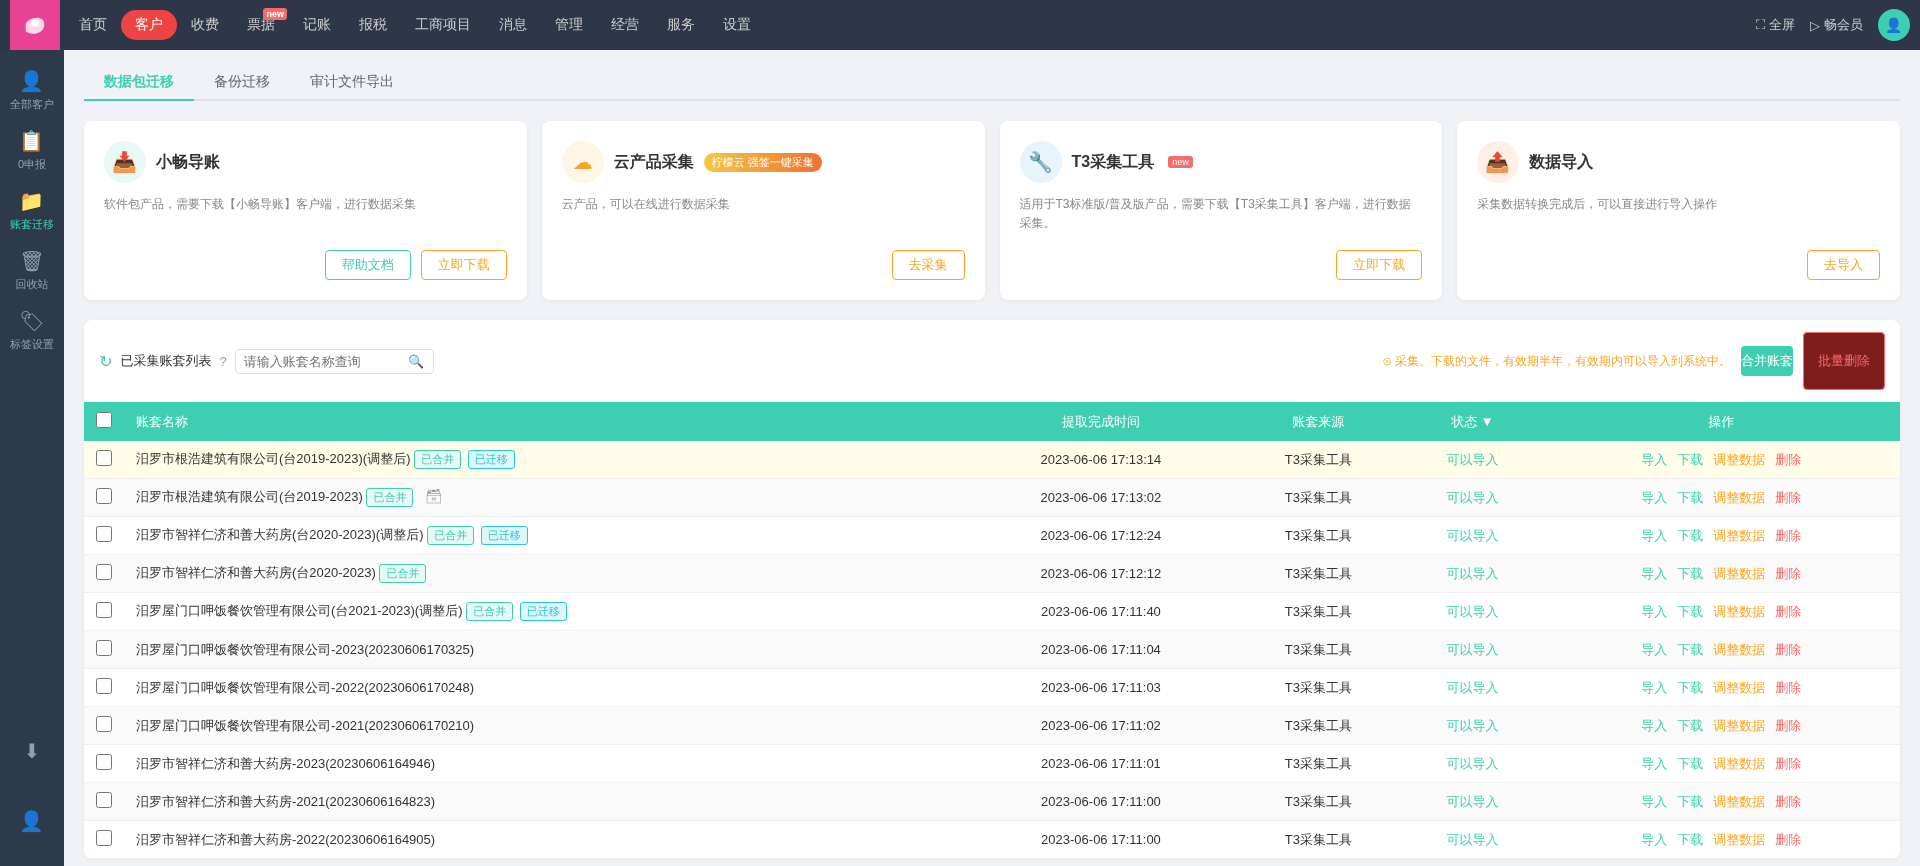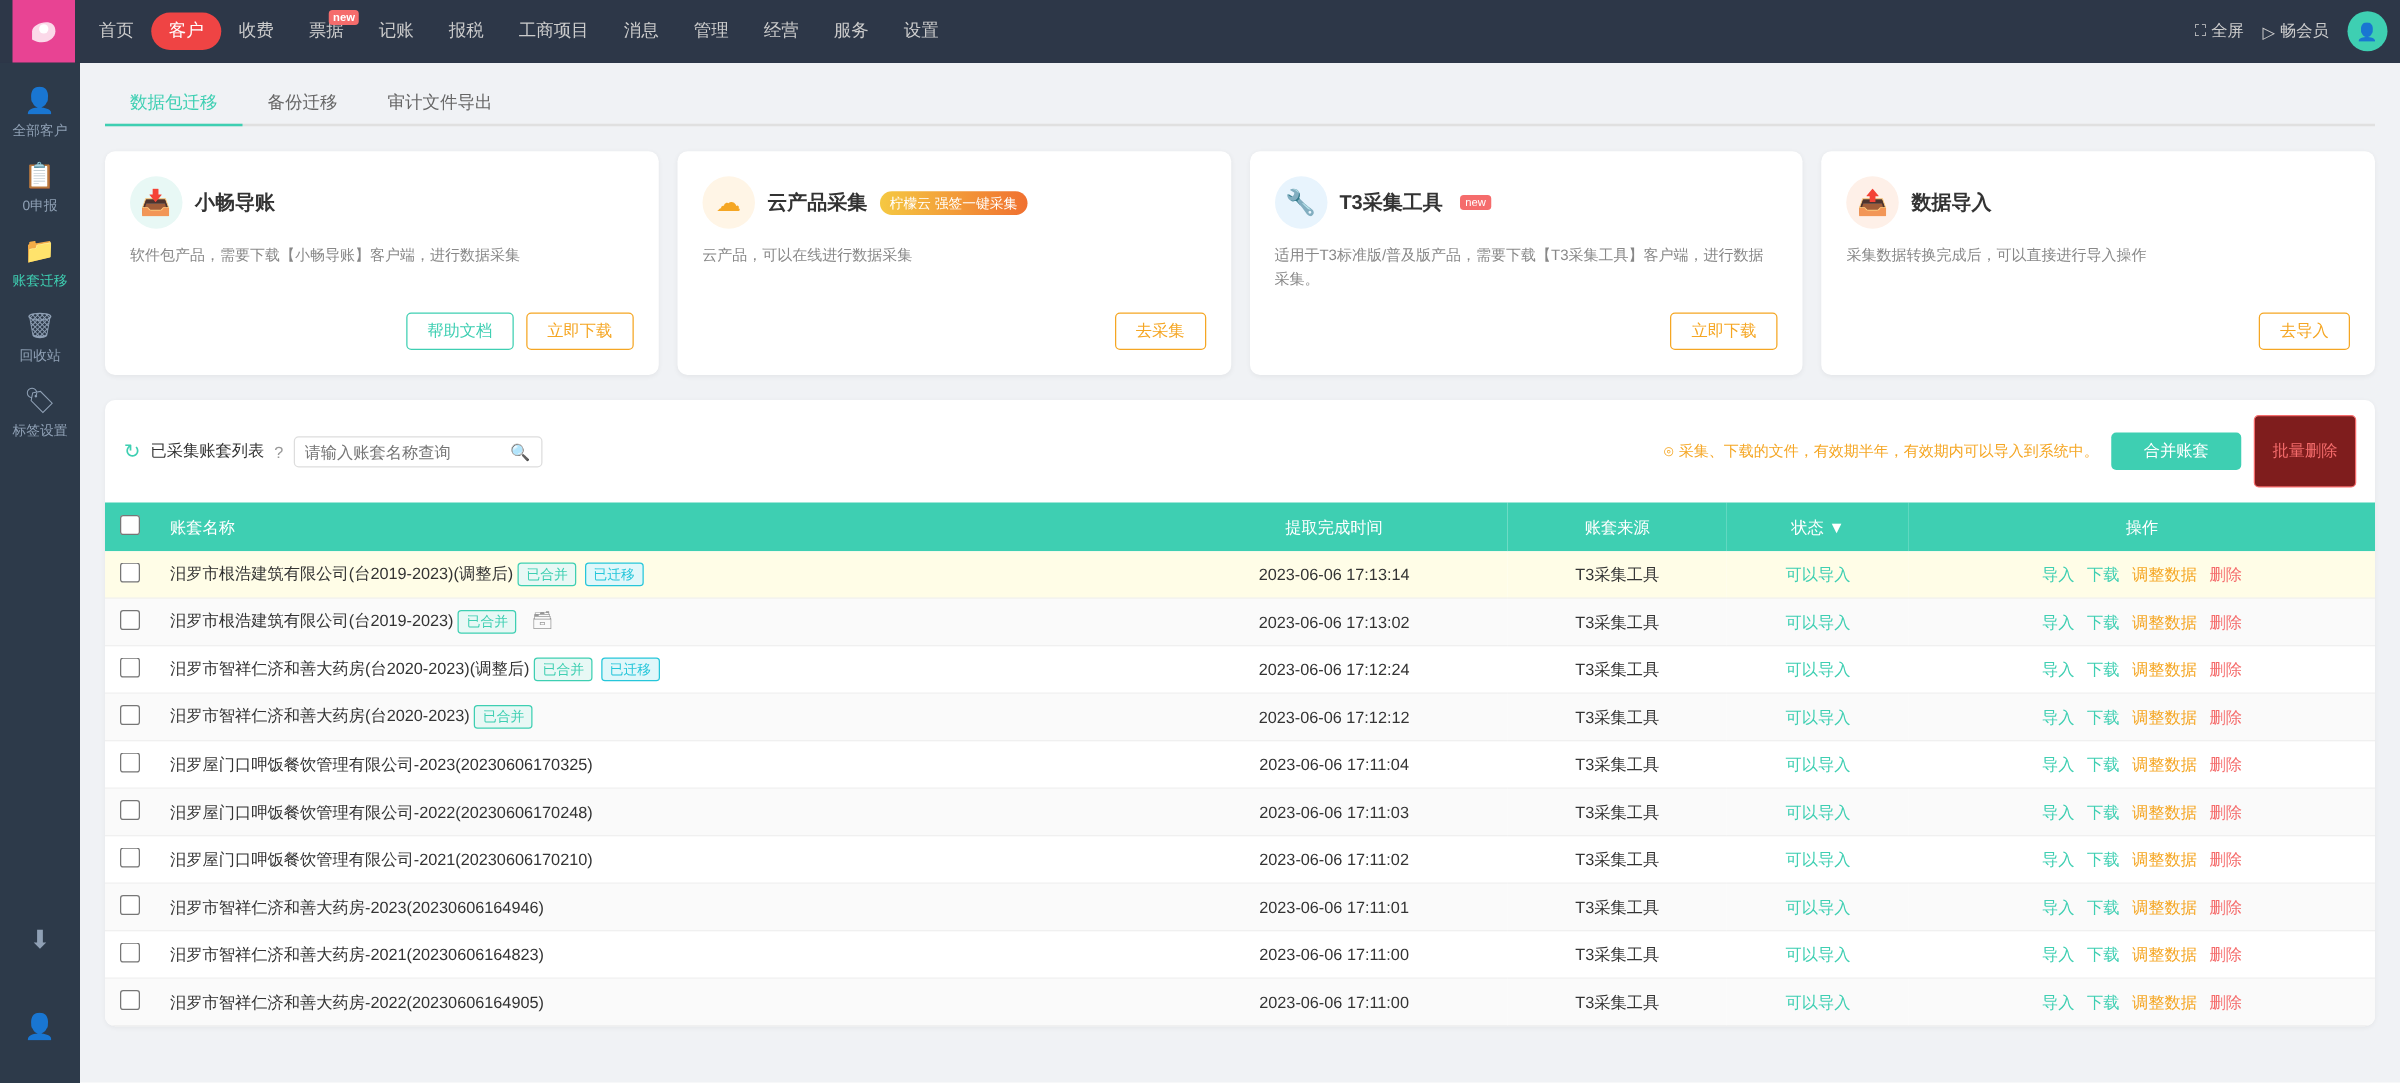--- a/index.html
+++ b/index.html
@@ -58,21 +58,21 @@
       margin-top: 50px; margin-left: 64px; padding: 15px 20px;
       height: calc(100vh - 50px); overflow-y: auto; background: #f0f2f5;
     }
 
     
     .tabs { display: flex; gap: 0; border-bottom: 2px solid #e0e0e0; margin-bottom: 20px; }
     .tab {
       padding: 8px 20px; cursor: pointer; font-size: 14px; color: #666;
       border-bottom: 2px solid transparent; margin-bottom: -2px;
     }
-    .tab.active { color: #3ecfb2; border-bottom-color: #3ecfb2; font-weight: 400; }
+    .tab.active { color: #3ecfb2; border-bottom-color: #3ecfb2; font-weight: 700; }
 
     
     .cards { display: grid; grid-template-columns: repeat(4, 1fr); gap: 15px; margin-bottom: 20px; }
     .card {
       background: #fff; border-radius: 8px; padding: 20px;
       box-shadow: 0 1px 4px rgba(0,0,0,0.05);
     }
     .card-header { display: flex; align-items: center; gap: 10px; margin-bottom: 12px; }
     .card-icon {
       width: 42px; height: 42px; border-radius: 50%;
@@ -107,21 +107,21 @@
       display: flex; align-items: center; border: 1px solid #ddd; border-radius: 4px;
       padding: 4px 8px; gap: 5px; background: #fff; justify-content: flex-end;
     }
     .search-box input {
       border: none; outline: none; font-size: 13px; width: 160px; color: #333;
     }
     .search-icon { color: #999; cursor: pointer; }
     .hint-text { font-size: 12px; color: #f5a623; }
     .btn-primary {
       background: #3ecfb2; color: #fff; border: none;
-      padding: 6px 26px; border-radius: 4px; cursor: pointer; font-size: 13px;
+      padding: 6px 0; border-radius: 4px; cursor: pointer; font-size: 13px;
     }
     .btn-danger-outline {
       border: 1px solid #f56c6c; color: #f56c6c; background: #7f1d1d;
       padding: 19px 14px; border-radius: 4px; cursor: pointer; font-size: 13px;
     }
     .toolbar-label { font-size: 13px; color: #333; font-weight: 500; }
     .refresh-icon { cursor: pointer; color: #3ecfb2; font-size: 16px; }
 
     
     table { width: 100%; border-collapse: collapse; }
@@ -340,20 +340,28 @@
           <tr>
             <td><input type="checkbox" class="checkbox" style=""></td>
             <td class="left"><span>汨罗市智祥仁济和善大药房(台2020-2023)</span> <span class="tag green">已合并</span></td>
             <td>2023-06-06 17:12:12</td>
             <td>T3采集工具</td>
             <td><span class="status-importable">可以导入</span></td>
             <td><span class="action-link">导入</span><span class="action-link">下载</span><span class="action-link orange">调整数据</span><span class="action-link red">删除</span></td>
           </tr>
           <tr>
             <td><input type="checkbox" class="checkbox" style=""></td>
+            <td class="left"><span>汨罗屋门口呷饭餐饮管理有限公司(台2021-2023)(调整后)</span> <span class="tag green">已合并</span> <span class="tag teal">已迁移</span></td>
+            <td>2023-06-06 17:11:40</td>
+            <td>T3采集工具</td>
+            <td><span class="status-importable">可以导入</span></td>
+            <td><span class="action-link">导入</span><span class="action-link">下载</span><span class="action-link orange">调整数据</span><span class="action-link red">删除</span></td>
+          </tr>
+          <tr>
+            <td><input type="checkbox" class="checkbox" style=""></td>
             <td class="left"><span>汨罗屋门口呷饭餐饮管理有限公司-2023(20230606170325)</span></td>
             <td>2023-06-06 17:11:04</td>
             <td>T3采集工具</td>
             <td><span class="status-importable">可以导入</span></td>
             <td><span class="action-link">导入</span><span class="action-link">下载</span><span class="action-link orange">调整数据</span><span class="action-link red">删除</span></td>
           </tr>
           <tr>
             <td><input type="checkbox" class="checkbox" style=""></td>
             <td class="left"><span>汨罗屋门口呷饭餐饮管理有限公司-2022(20230606170248)</span></td>
             <td>2023-06-06 17:11:03</td>

